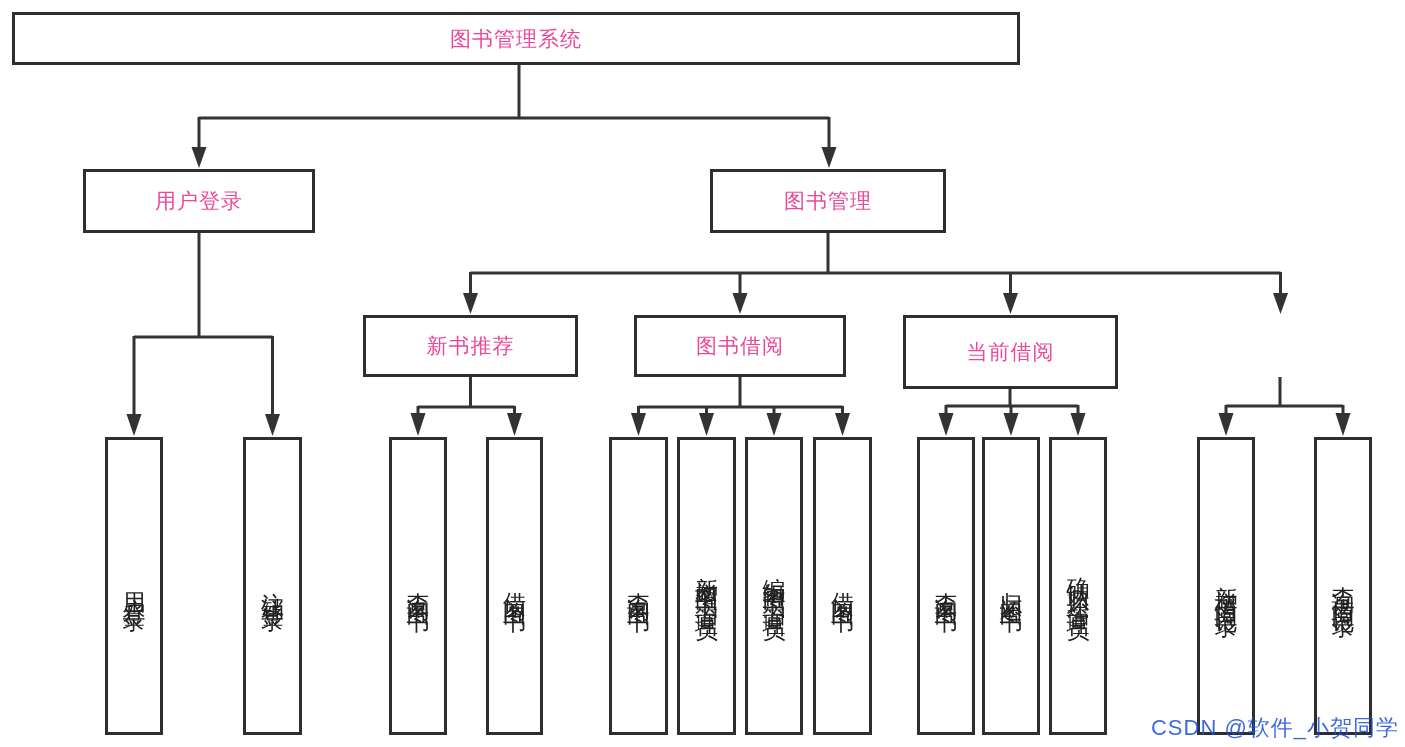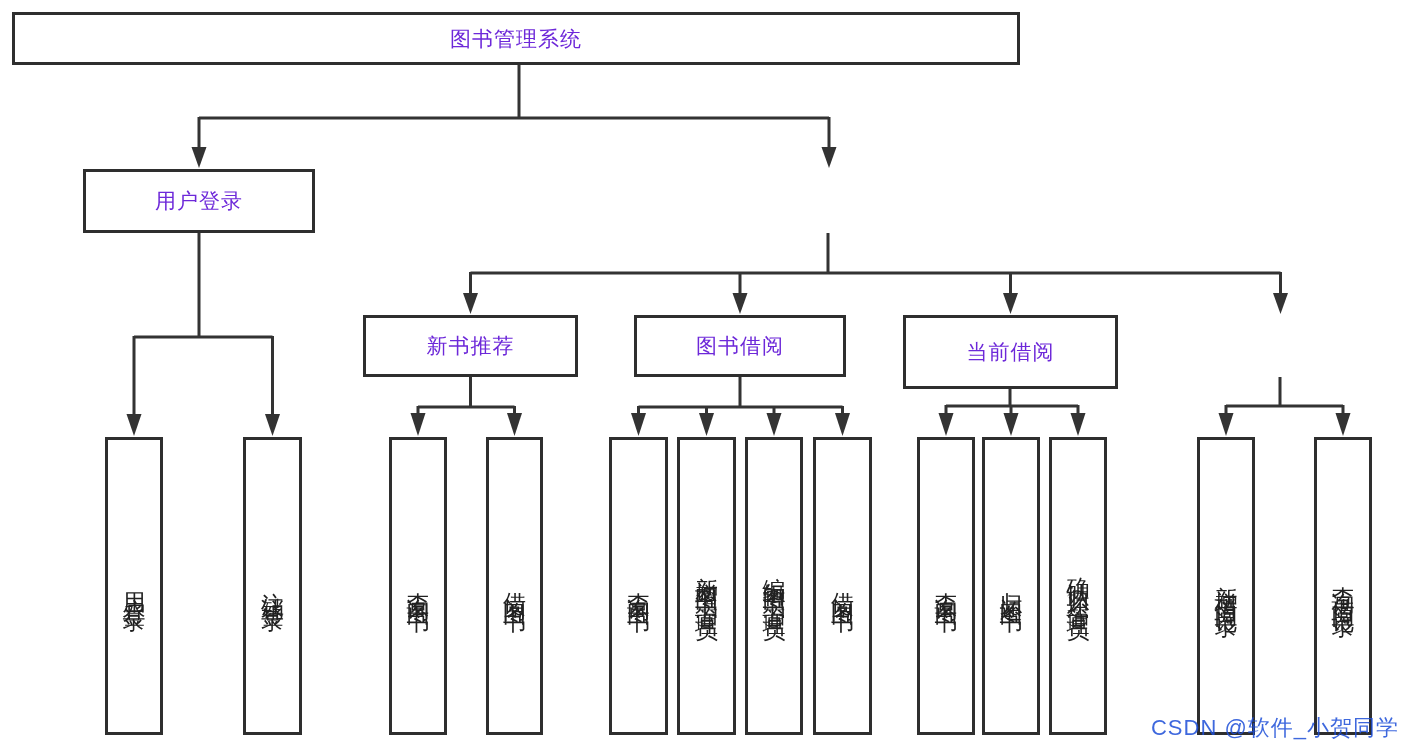--- a/index.html
+++ b/index.html
@@ -17,21 +17,21 @@
     pointer-events: none;
   }
   .node {
     position: absolute;
     box-sizing: border-box;
     background: #ffffff;
     border: 3px solid #2e2e2e;
     display: flex;
     align-items: center;
     justify-content: center;
-    color: #6d28d9;
+    color: #ec4899;
     font-size: 21px;
     letter-spacing: 1px;
     white-space: nowrap;
     z-index: 2;
   }
   .leaf {
     position: absolute;
     box-sizing: border-box;
     background: #ffffff;
     border: 3px solid #2e2e2e;
@@ -112,20 +112,23 @@
     </g>
   </svg>
 
   <div class="node" style="left:12px;top:12px;width:1008px;height:53px">
     <span>图书管理系统</span>
   </div>
 
   <div class="node" style="left:83px;top:169px;width:232px;height:64px">
     <span>用户登录</span>
   </div>
+  <div class="node" style="left:710px;top:169px;width:236px;height:64px">
+    <span>图书管理</span>
+  </div>
 
   <div class="node" style="left:634px;top:315px;width:212px;height:62px">
     <span>图书借阅</span>
   </div>
   <div class="node" style="left:363px;top:315px;width:215px;height:62px">
     <span>新书推荐</span>
   </div>
   <div class="node" style="left:903px;top:315px;width:215px;height:74px">
     <span>当前借阅</span>
   </div>

